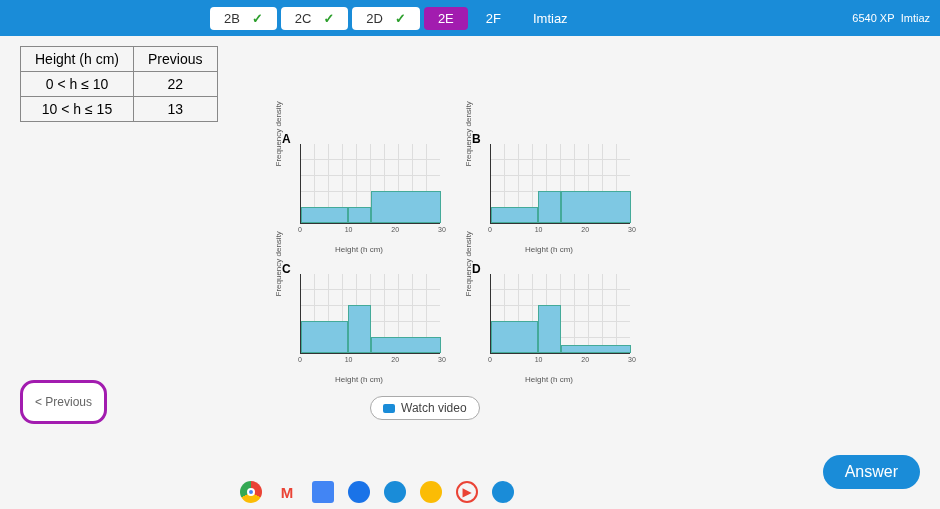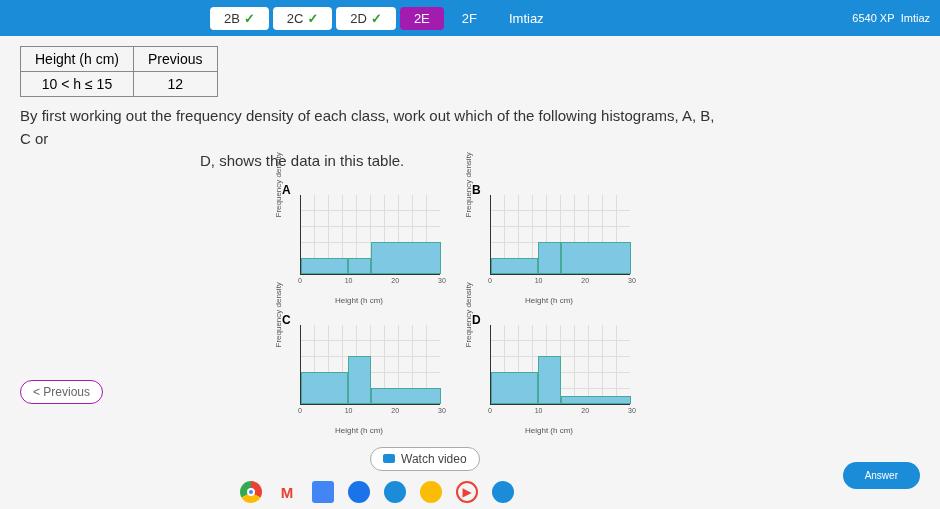--- a/index.html
+++ b/index.html
@@ -1,38 +1,38 @@
 <!DOCTYPE html>
 <html><head>
 <meta charset="utf-8">
 <style>
 *{margin:0;padding:0;box-sizing:border-box;font-family:Arial,sans-serif}
 body{background:#f5f5f5;width:940px;height:509px;overflow:hidden;position:relative}
 .topbar{background:#1a8cd8;height:36px;display:flex;align-items:center;padding:0 10px;color:#fff;font-size:13px}
 .tabs{display:flex;gap:4px;margin-left:200px}
-.tab{background:#fff;color:#333;padding:4px 14px;border-radius:4px;font-size:13px;display:flex;align-items:center;gap:4px}
+.tab{background:#fff;color:#333;padding:4px 14px;border-radius:4px;font-size:13px;display:flex;align-items:center;gap:12px}
 .tab.active{background:#a21caf;color:#fff}
 .tab.plain{background:transparent;color:#ffffff}
 .check{color:#2c9f2c;font-weight:bold}
 .xp{margin-left:auto;font-size:11px}
 .content{padding:10px 20px;position:relative}
 .table{border-collapse:collapse;font-size:14px}
 .table td,.table th{border:1px solid #888;padding:4px 14px;text-align:center;font-weight:normal}
 .question{font-size:15px;color:#333;margin-top:8px;line-height:1.5;max-width:700px}
 .charts{display:flex;flex-wrap:wrap;width:380px;margin:10px auto;gap:10px}
 .chart{width:180px;height:120px;position:relative}
 .chart-label{position:absolute;top:0;left:2px;font-size:12px;font-weight:bold}
 .chart-area{position:absolute;left:20px;top:12px;width:140px;height:80px;border-left:1px solid #333;border-bottom:1px solid #333;background:repeating-linear-gradient(to right,transparent,transparent 13px,#ddd 13px,#ddd 14px),repeating-linear-gradient(to top,transparent,transparent 15px,#ddd 15px,#ddd 16px)}
 .ylabel{position:absolute;left:-2px;top:30px;transform:rotate(-90deg);transform-origin:left;font-size:8px;color:#555}
 .xlabel{position:absolute;bottom:-2px;left:55px;font-size:8px;color:#555}
 .bar{position:absolute;bottom:0;background:#7ec8e3;border:1px solid #4a9}
-.prev-btn{position:absolute;left:20px;top:380px;border:1px solid #a21caf;border-radius:14px;padding:4px 12px;font-size:12px;color:#666;background:#fff}
+.prev-btn{position:absolute;left:20px;top:380px;border:3px solid #a21caf;border-radius:14px;padding:12px 12px;font-size:12px;color:#666;background:#fff}
 .watch-btn{display:inline-flex;align-items:center;gap:6px;border:1px solid #aaa;border-radius:14px;padding:4px 12px;font-size:12px;color:#444;background:#fff;margin-left:350px;margin-top:4px}
 .cam{width:12px;height:9px;background:#1a8cd8;border-radius:2px;display:inline-block}
-.answer-btn{position:absolute;right:20px;bottom:20px;background:#1a8cd8;color:#fff;border:none;border-radius:18px;padding:8px 22px;font-size:10px}
+.answer-btn{position:absolute;right:20px;bottom:20px;background:#1a8cd8;color:#fff;border:none;border-radius:18px;padding:8px 22px;font-size:16px}
 .taskbar{position:absolute;bottom:6px;left:240px;display:flex;gap:14px}
 .ticon{width:22px;height:22px;border-radius:50%;display:flex;align-items:center;justify-content:center;font-size:12px}
 .tick{font-size:7px;position:absolute;color:#555}
 </style>
 </head>
 <body>
 
 <div class="topbar">
   <div class="tabs">
     <div class="tab">
@@ -61,30 +61,30 @@
 </div>
 
 <div class="content">
   <table class="table">
     <tbody>
         <tr>
           <th>Height (h cm)</th>
           <th>Previous</th>
         </tr>
     <tr>
+          <td>0 &lt; h ≤ 10</td>
+          <td>22</td>
+        </tr>
+    <tr>
           <td>10 &lt; h ≤ 15</td>
-          <td>12</td>
+          <td>13</td>
         </tr>
   </tbody>
     </table>
 
-  <p class="question">
-    <span>By first working out the frequency density of each class, work out which of the following histograms, A, B, C or</span><br>
-    <span style="margin-left:180px">D, shows the data in this table.</span>
-  </p>
 
   <div class="charts" id="charts">
       <div class="chart">
         <div class="chart-label">A</div>
         <div class="chart-area">
           <div class="bar" style="left: 0px; width: 46.6667px; height: 16px;"></div>
           <div class="bar" style="left: 46.6667px; width: 23.3333px; height: 16px;"></div>
           <div class="bar" style="left: 70px; width: 70px; height: 32px;"></div>
         </div>
         <div class="ylabel">Frequency density</div>

